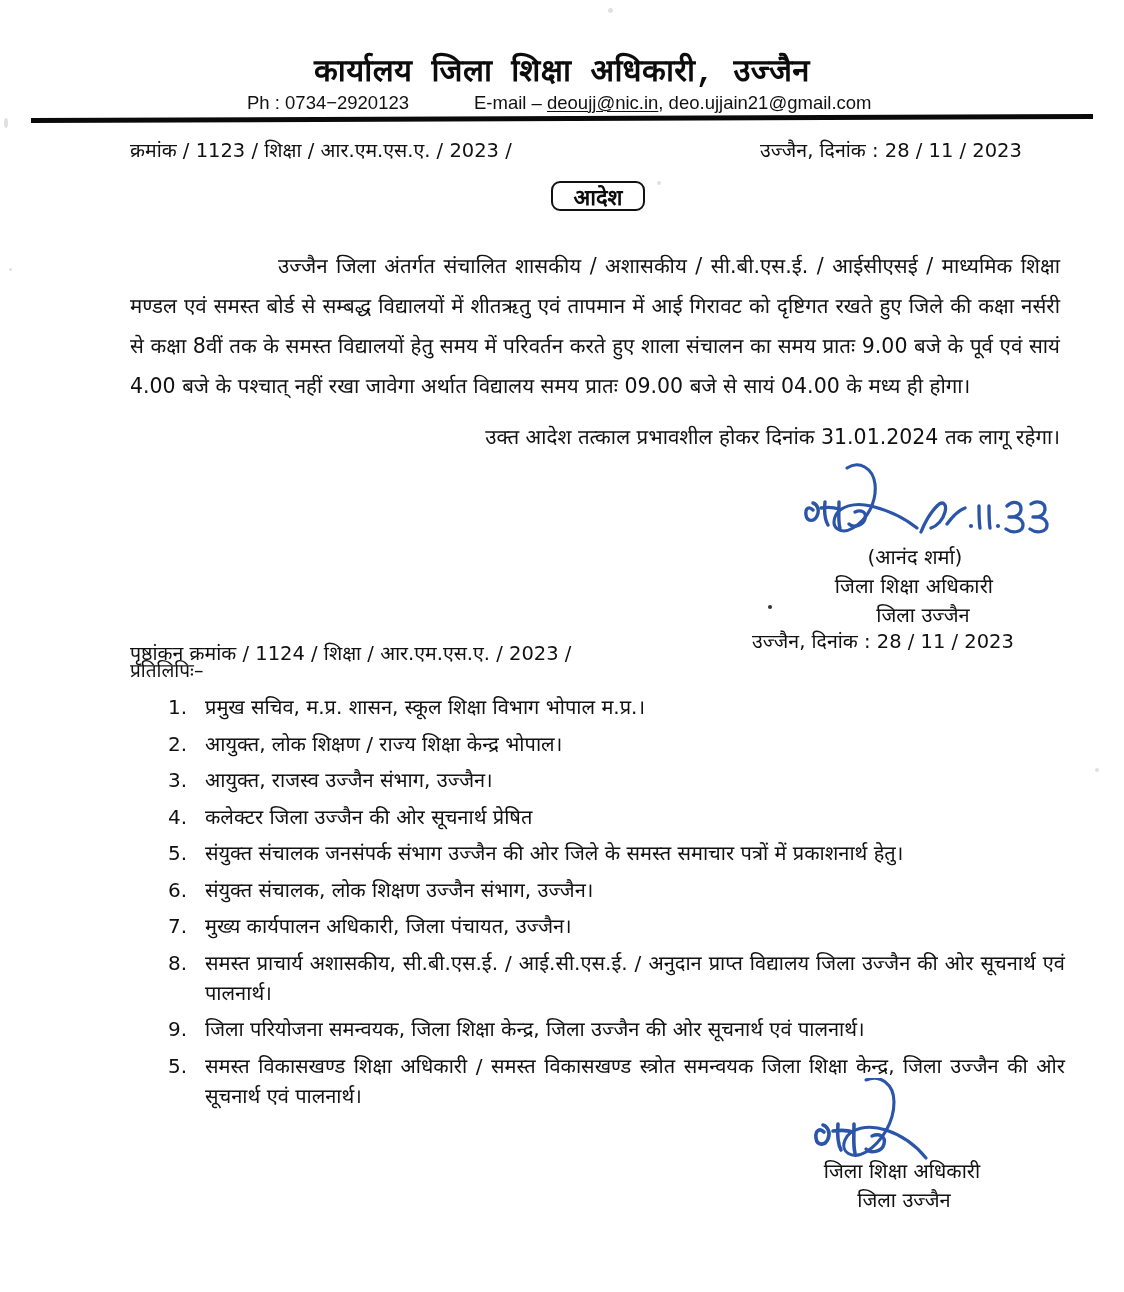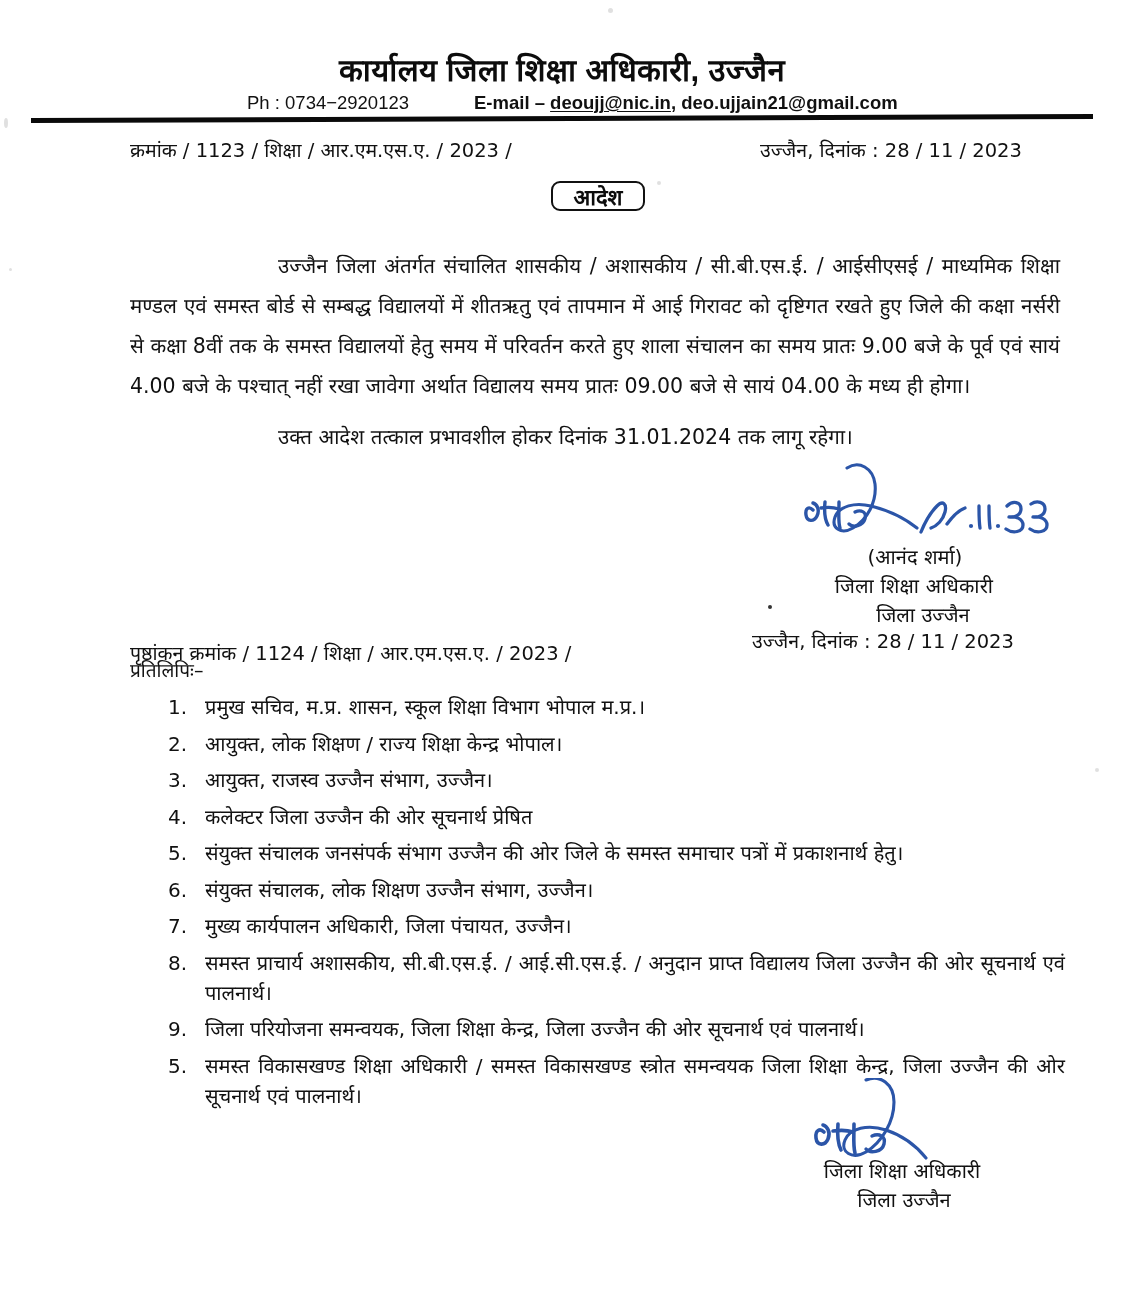--- a/index.html
+++ b/index.html
@@ -21,21 +21,21 @@
     margin: 0 auto;
   }
 
   
   .office-title {
     position: absolute;
     top: 48px;
     left: 0;
     width: 1124px;
     text-align: center;
-    font-family: Liberation Sans, sans-serif;
+    font-family: Liberation Mono, monospace;
     font-size: 31px;
     font-weight: 700;
     letter-spacing: 0.4px;
     color: #0c0c0c;
   }
   .contact-row {
     position: absolute;
     top: 92px;
     left: 0;
     width: 1124px;
@@ -47,21 +47,20 @@
   .contact-phone {
     position: absolute;
     left: 247px;
     top: 0;
     text-align: right;
   }
   .contact-email {
     position: absolute;
     left: 474px;
     top: 0;
-    font-weight: bold;
   }
   .email-underline {
     text-decoration: underline;
     text-decoration-thickness: 1.4px;
     text-underline-offset: 2px;
   }
   .rule {
     position: absolute;
     left: 31px;
     top: 118px;
@@ -115,21 +114,21 @@
     font-size: 20.5px;
     line-height: 40px;
     color: #111;
   }
   .para-main {
     text-align: justify;
     text-indent: 148px;
     margin: 0;
   }
   .para-effective {
-    text-align: left;
+    text-align: right;
     text-indent: 148px;
     margin: 11px 0 0 0;
   }
   .para-collector {
     margin: 6px 0 0 0;
     font-size: 20.5px;
   }
 
   
   .sign-block-1 {

